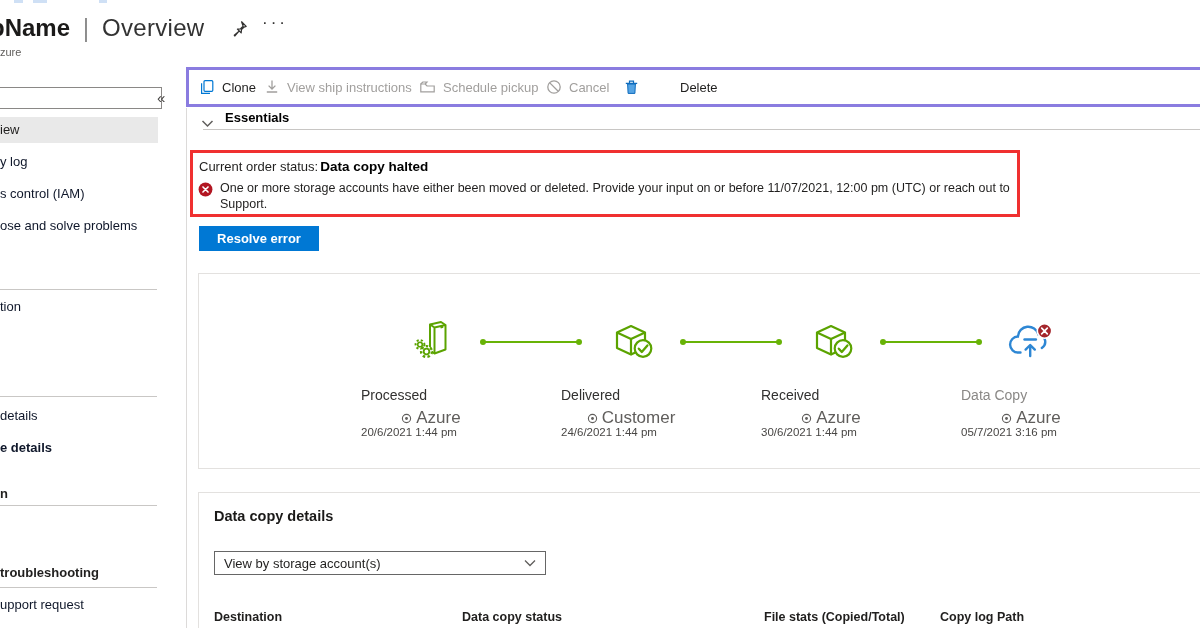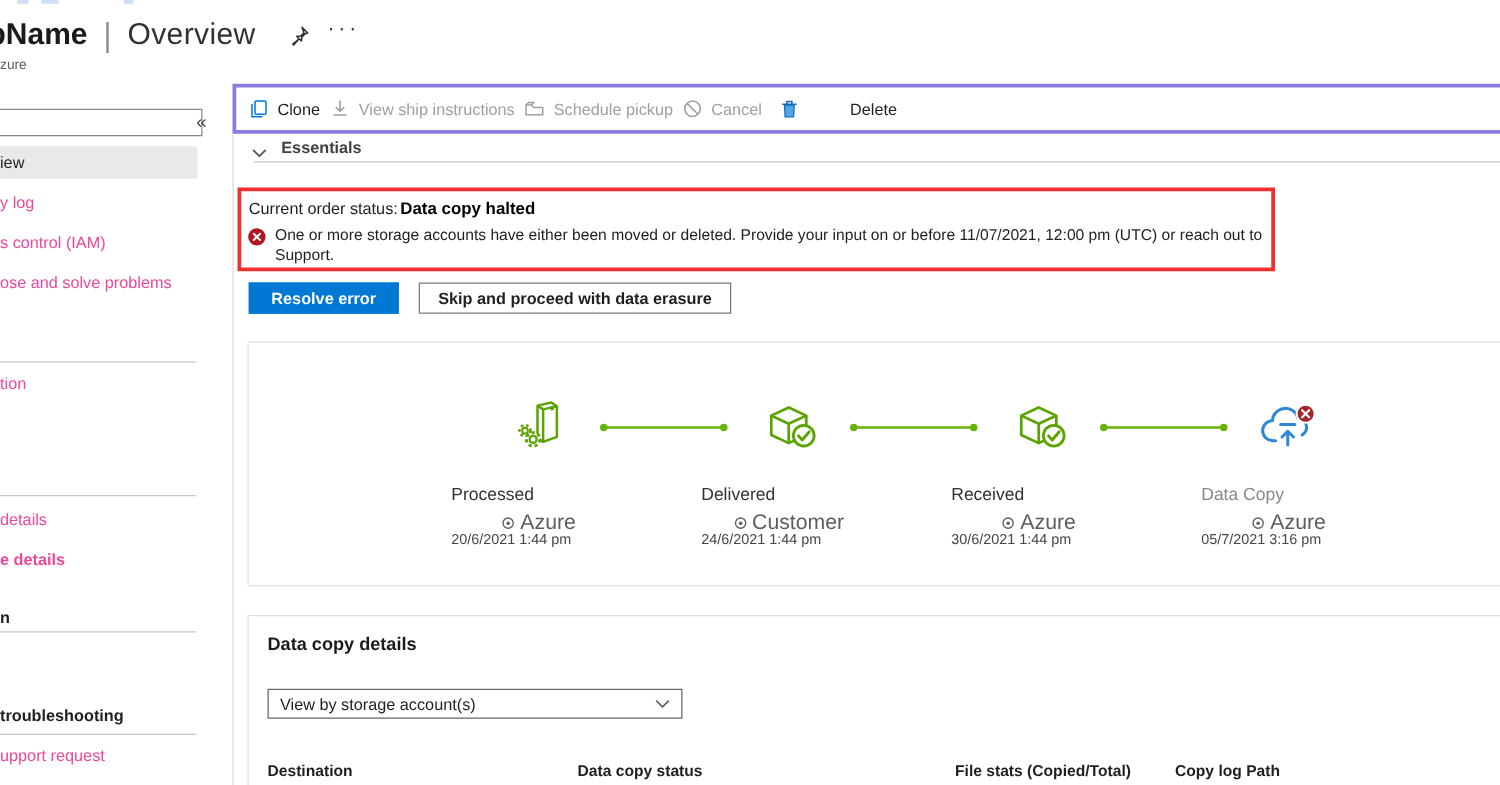--- a/index.html
+++ b/index.html
@@ -13,36 +13,36 @@
   .title-sep{font-weight:400;color:#888;margin:0 13px;font-size:23px;transform:scaleY(1.15);}
   .title-page{font-weight:400;color:#333;letter-spacing:.3px;}
   .subtitle{position:absolute;left:0;top:46px;font-size:11px;color:#605e5c;}
   .pin-btn{position:absolute;left:230px;top:20px;cursor:pointer;}
   .more-btn{position:absolute;left:262px;top:13px;font-size:17px;letter-spacing:3px;color:#323130;cursor:pointer;}
 
   
   .search-box{position:absolute;left:-12px;top:87px;width:160px;height:20px;border:1px solid #8a8886;
               font-size:12px;padding:0 6px;outline:none;}
   .collapse{position:absolute;left:157px;top:89px;font-size:15px;color:#484644;cursor:pointer;}
-  .menu-item{position:absolute;left:0;width:158px;height:26px;line-height:26px;font-size:13px;color:#ec4899;
+  .menu-item{position:absolute;left:0;width:158px;height:26px;line-height:26px;font-size:13px;color:#0f172a;
              white-space:nowrap;overflow:hidden;cursor:pointer;}
   .menu-item.selected{background:#e9e9e9;color:#201f1e;}
   .menu-item.header{font-weight:700;color:#201f1e;cursor:default;}
   .menu-div{position:absolute;left:0;width:157px;height:1px;background:#c9c7c5;}
   .content-vdiv{position:absolute;left:186px;top:108px;width:1px;height:520px;background:#dcdad9;}
 
   
   .toolbar-hl{position:absolute;left:186px;top:67px;width:1020px;height:34px;border:3px solid #8a7ce0;background:#fff;}
   .tb-btn{position:absolute;top:77px;height:20px;display:flex;align-items:center;gap:7px;font-size:13px;
           color:#201f1e;cursor:pointer;white-space:nowrap;}
   .tb-btn.disabled{color:#a19f9d;cursor:default;}
 
   
   .ess-chevron{position:absolute;left:201px;top:114px;}
-  .ess-label{position:absolute;left:225px;top:110px;font-size:13px;font-weight:700;color:#404040;cursor:pointer;}
+  .ess-label{position:absolute;left:225px;top:110px;font-size:13px;font-weight:700;color:#000000;cursor:pointer;}
   .ess-div{position:absolute;left:203px;top:129px;width:997px;height:1px;background:#c8c6c4;}
 
   
   .status-hl{position:absolute;left:190px;top:150px;width:824px;height:61px;border:3px solid #f03030;background:#fff;}
   .status-row1{position:absolute;left:199px;top:159px;font-size:13px;color:#201f1e;display:flex;gap:2px;align-items:baseline;}
   .status-value{font-weight:700;font-size:13.5px;color:#000;}
   .status-row2{position:absolute;left:198px;top:181px;display:flex;gap:7px;align-items:flex-start;}
   .status-msg{font-size:12.5px;line-height:15.5px;color:#201f1e;width:792px;}
 
   
@@ -170,21 +170,20 @@
   </div>
   <div class="status-row2">
     <svg width="15" height="15" viewBox="0 0 16 16" style="flex:none;margin-top:1px;">
       <circle cx="8" cy="8" r="7.4" fill="#b21622"></circle>
       <path d="M5.3 5.3l5.4 5.4M10.7 5.3l-5.4 5.4" stroke="#fff" stroke-width="1.7" stroke-linecap="round"></path>
     </svg>
     <div class="status-msg">One or more storage accounts have either been moved or deleted. Provide your input on or before 11/07/2021, 12:00 pm (UTC)  or reach out to Support.</div>
   </div>
 
   <div class="btn btn-primary">Resolve error</div>
-  <div class="btn btn-secondary">Skip and proceed with data erasure</div>
 
   <div class="tracker-box"></div>
 
   <div class="connector" style="left:483px;"></div>
   <div class="connector" style="left:683px;"></div>
   <div class="connector" style="left:883px;"></div>
 
   <div class="stage-icon" style="left:407px;">
     <svg width="48" height="48" viewBox="0 0 48 48">
       <g fill="none" stroke="#5ba300" stroke-width="2" stroke-linejoin="round">

